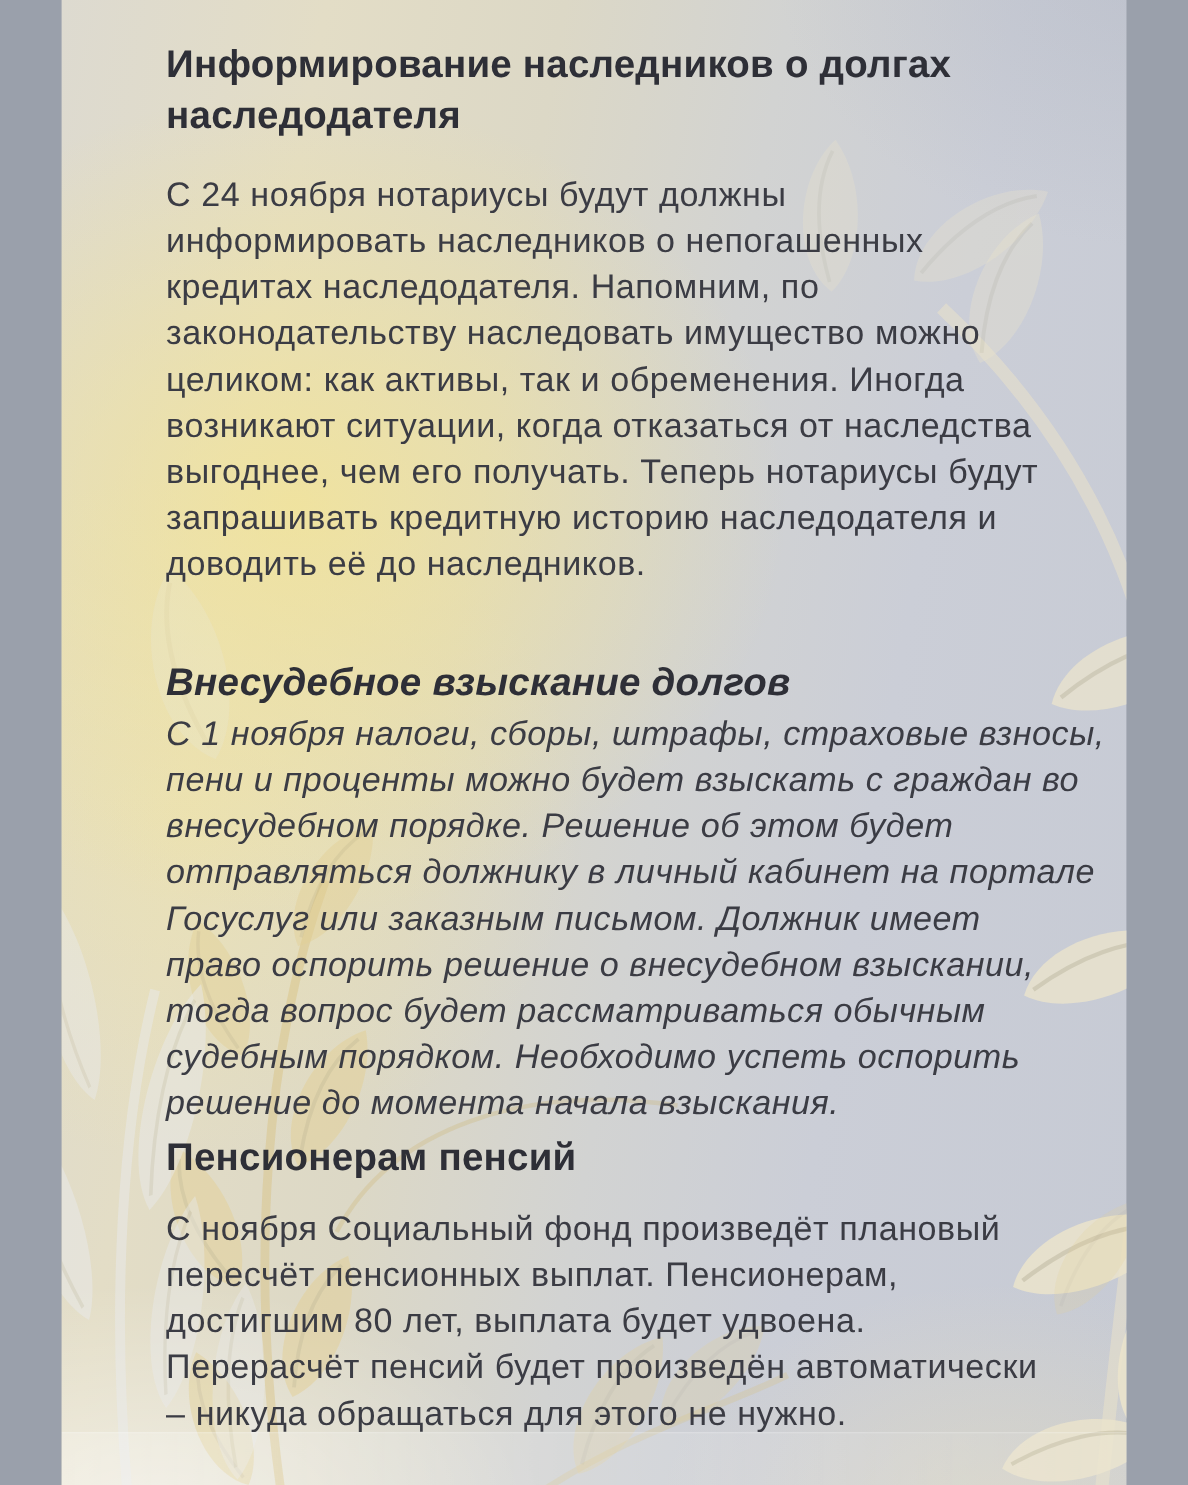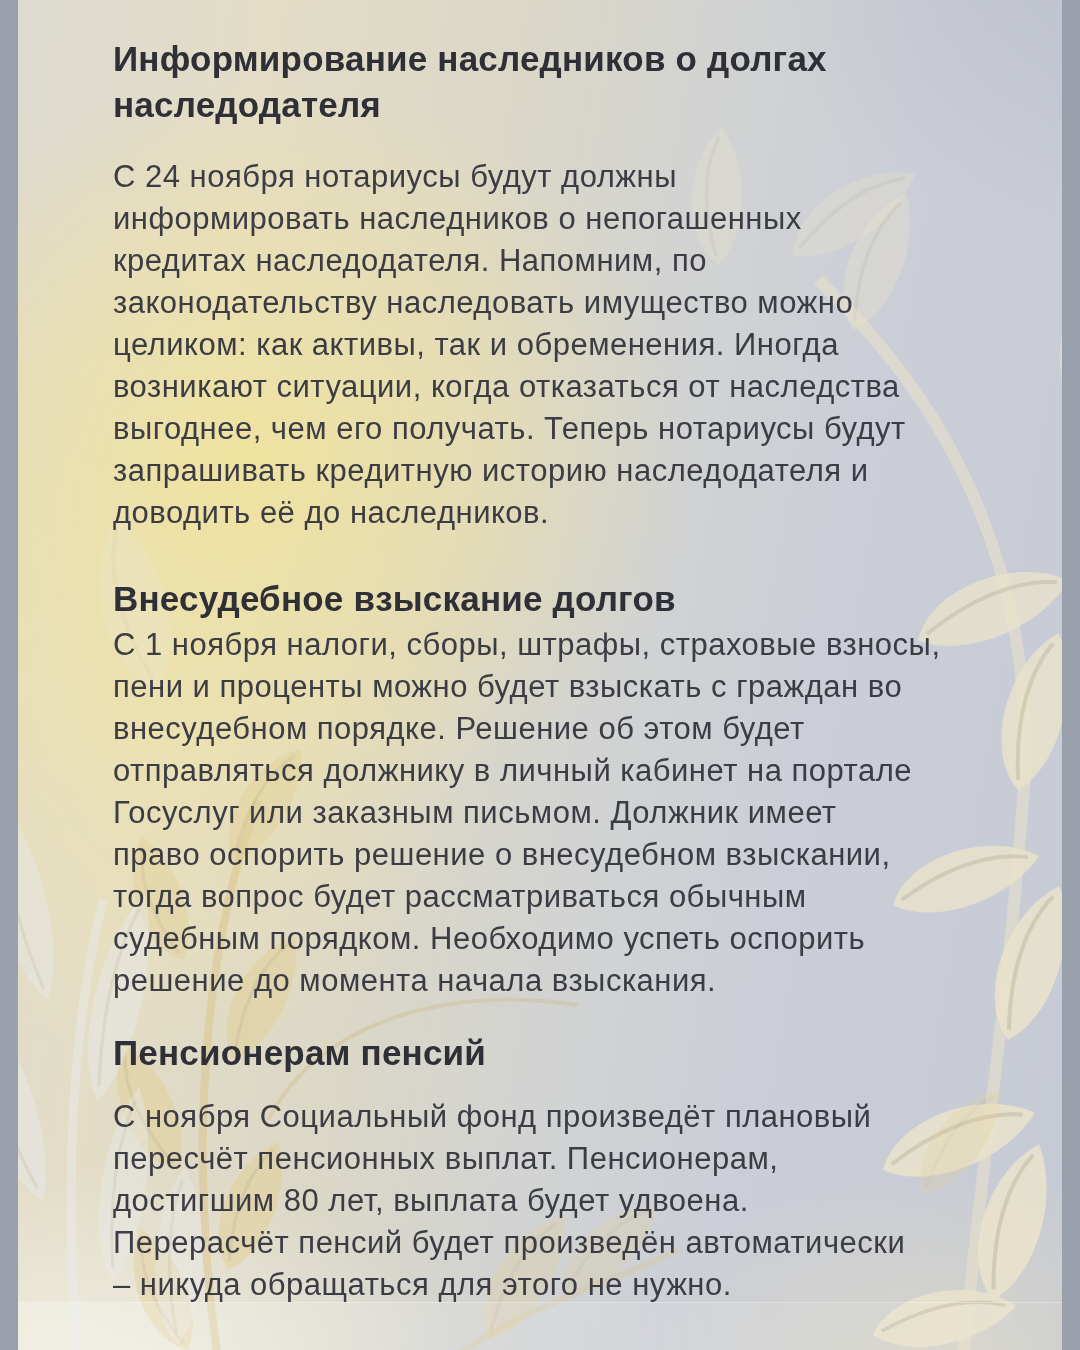--- a/index.html
+++ b/index.html
@@ -1,38 +1,38 @@
 <!DOCTYPE html>
 <html><head>
 <meta charset="utf-8">
 <style>
   html,body{margin:0;padding:0;background:#9aa0ab;}
   .page{
     position:relative;
-    width:1044px;height:1350px;
+    width:968px;height:1350px;
     margin:0 auto;
     overflow:hidden;
     font-family:"Liberation Sans","DejaVu Sans",sans-serif;
     background:
       radial-gradient(ellipse 620px 520px at 22% 34%, rgba(243,228,150,0.80), rgba(243,228,150,0) 72%),
       radial-gradient(ellipse 480px 420px at 12% 55%, rgba(240,228,168,0.55), rgba(240,228,168,0) 75%),
       radial-gradient(ellipse 520px 300px at 8% 102%, rgba(255,255,255,0.50), rgba(255,255,255,0) 70%),
       radial-gradient(ellipse 420px 300px at 88% 103%, rgba(238,226,184,0.45), rgba(238,226,184,0) 75%),
       radial-gradient(ellipse 500px 380px at 103% -3%, rgba(168,174,188,0.35), rgba(168,174,188,0) 70%),
       linear-gradient(100deg,#dddad0 0%,#e3ddc6 20%,#dcd8c6 38%,#d2d3d2 55%,#cbced7 72%,#c6cad4 100%);
   }
   .laurel-layer{position:absolute;inset:0;pointer-events:none;}
   .bottom-seam{
     position:absolute;left:0;top:1302px;width:1080px;height:48px;
     background:linear-gradient(to right, rgba(255,255,255,0.22), rgba(255,255,255,0.04));
     border-top:1px solid rgba(255,255,255,0.28);
   }
   .section{position:absolute;left:95px;width:900px;}
   .sec-1{top:36px;}
-  .sec-2{top:576px;}
+  .sec-2{top:598px;font-style:italic;}
   .sec-3{top:1030px;}
   .section h2{
     margin:0;
     font-size:35px;line-height:46px;font-weight:700;
     letter-spacing:0.2px;color:#2e2f37;white-space:pre-line;
   }
   .section p{
     margin:0;
     font-size:31px;line-height:42px;font-weight:400;
     letter-spacing:0.5px;color:#3b3c44;white-space:pre-line;

